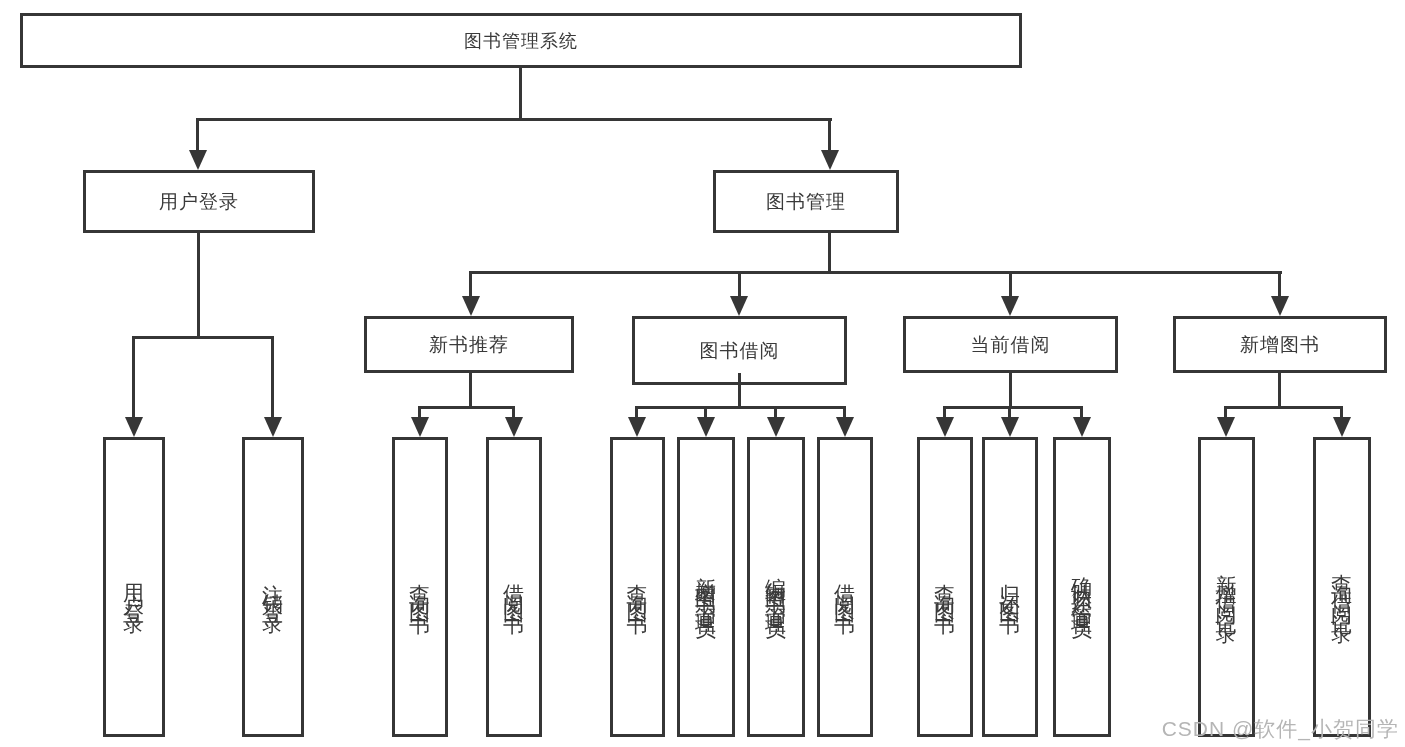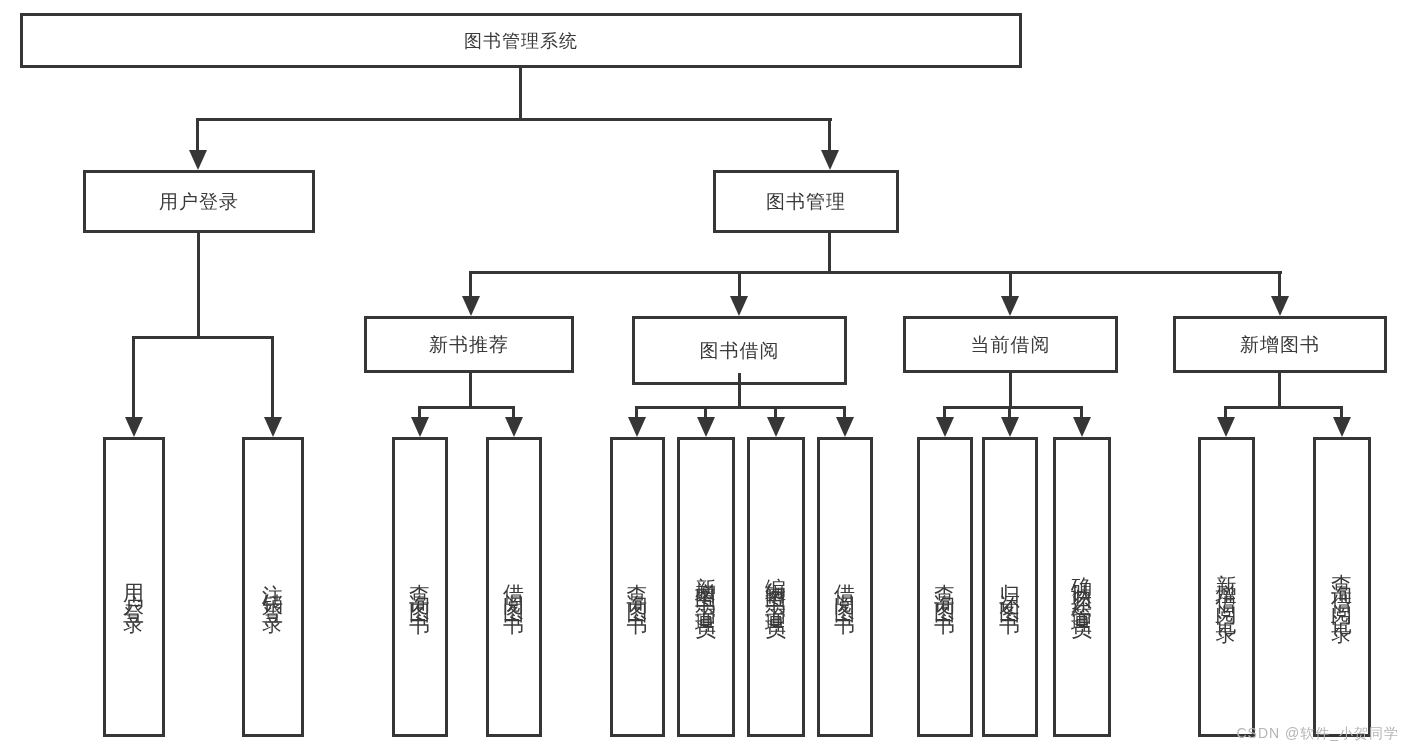--- a/index.html
+++ b/index.html
@@ -49,21 +49,21 @@
   .hline{height:3px;}
   .arrow{
     position:absolute;width:0;height:0;
     border-left:9px solid transparent;
     border-right:9px solid transparent;
     border-top:20px solid var(--line);
   }
   .watermark{
     position:absolute;
     right:6px;bottom:4px;
-    font-size:14px;
+    font-size:21px;
     color:#b5b5b5;
     letter-spacing:1px;
     z-index:5;
   }
 </style>
 </head>
 <body>
 
 <div class="stage">
 

